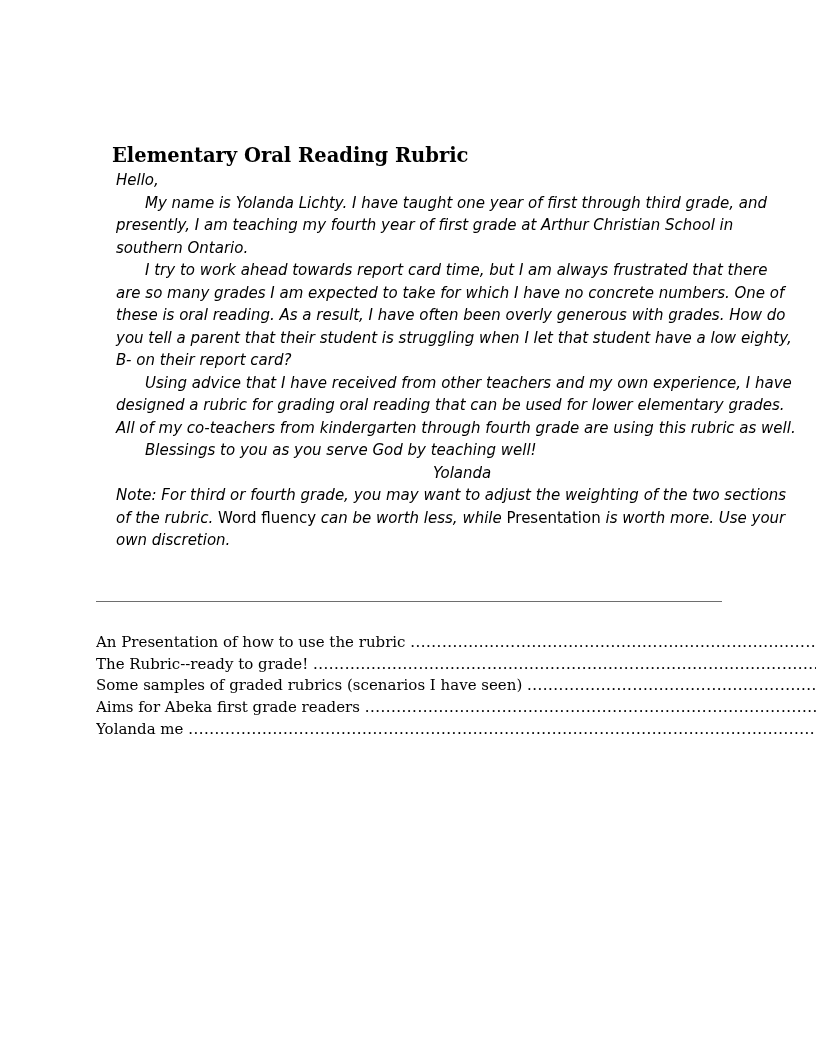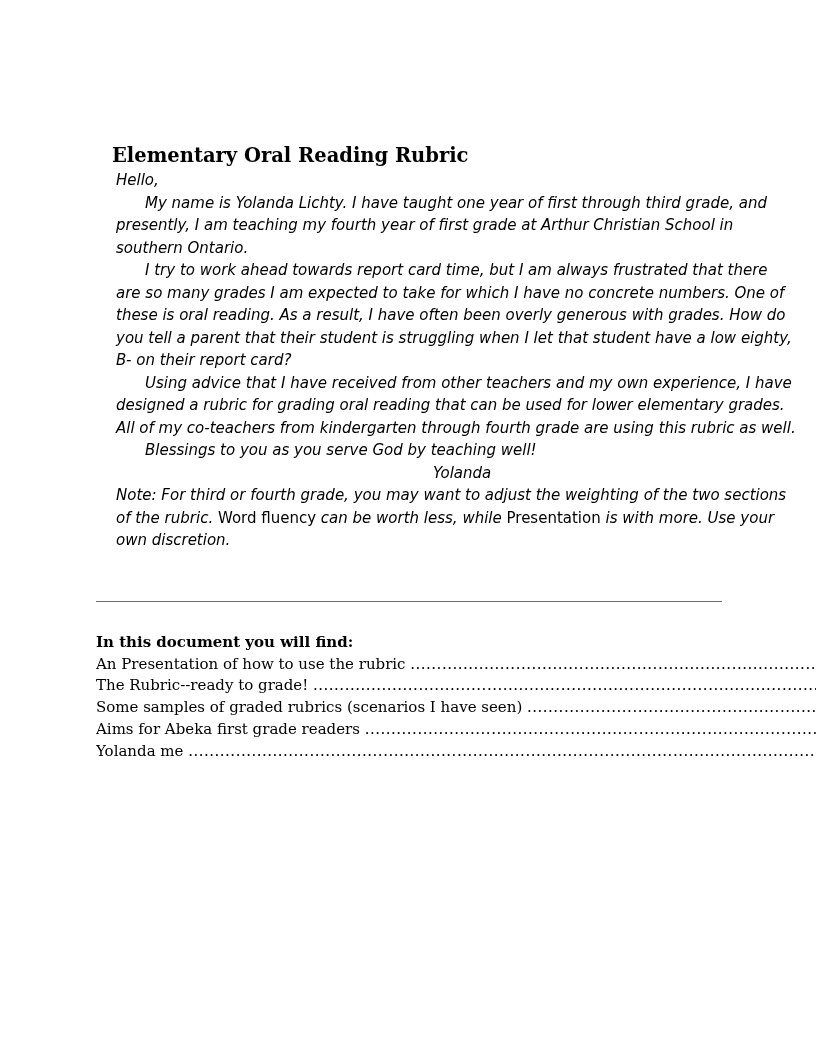--- a/index.html
+++ b/index.html
@@ -47,26 +47,25 @@
   <div class="line">are so many grades I am expected to take for which I have no concrete numbers.  One of</div>
   <div class="line">these is oral reading.  As a result, I have often been overly generous with grades. How do</div>
   <div class="line">you tell a parent that their student is struggling when I let that student have a low eighty,</div>
   <div class="line">B- on their report card?</div>
   <div class="line indent">Using advice that I have received from other teachers and my own experience, I have</div>
   <div class="line">designed a rubric for grading oral reading that can be used for lower elementary grades.</div>
   <div class="line">All of my co-teachers from kindergarten through fourth grade are using this rubric as well.</div>
   <div class="line indent">Blessings to you as you serve God by teaching well!</div>
   <div class="line sig">Yolanda</div>
   <div class="line">Note: For third or fourth grade, you may want to adjust the weighting of the two sections</div>
-  <div class="line"><span>of the rubric.  </span><span class="upright">Word fluency</span><span> can be worth less, while </span><span class="upright">Presentation</span><span> is with more. Use your</span></div>
+  <div class="line"><span>of the rubric.  </span><span class="upright">Word fluency</span><span> can be worth less, while </span><span class="upright">Presentation</span><span> is worth more. Use your</span></div>
   <div class="line">own discretion.</div>
 </div>
 
 <div class="rule"></div>
 
 <div class="toc">
-  <div class="toc-heading">In this document you will find:</div>
   <div class="toc-item"><span>An Presentation of how to use the rubric </span><span class="leader">......................................................................................................</span></div>
   <div class="toc-item"><span>The Rubric--ready to grade! </span><span class="leader">...................................................................................................................</span></div>
   <div class="toc-item"><span>Some samples of graded rubrics (scenarios I have seen)  </span><span class="leader">........................................................................</span></div>
   <div class="toc-item"><span>Aims for Abeka first grade readers </span><span class="leader">.............................................................................................................</span></div>
   <div class="toc-item"><span>Yolanda me  </span><span class="leader">........................................................................................................................................</span></div>
 </div>
 
 </body></html>

